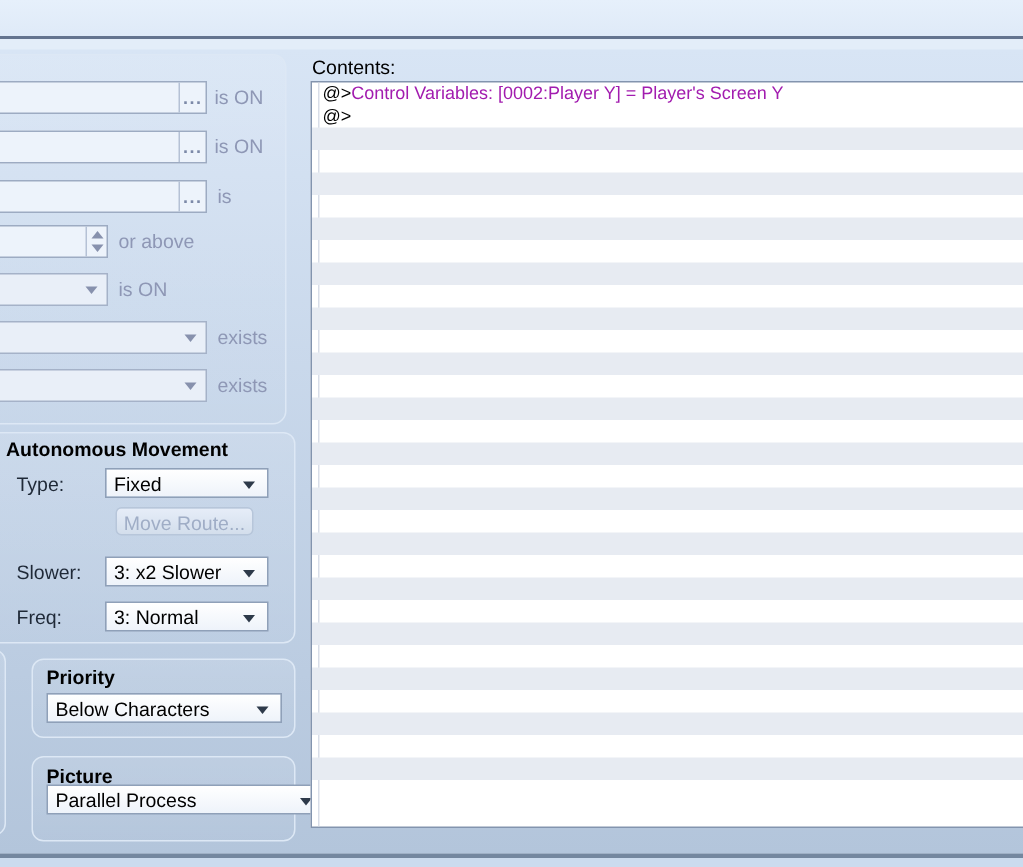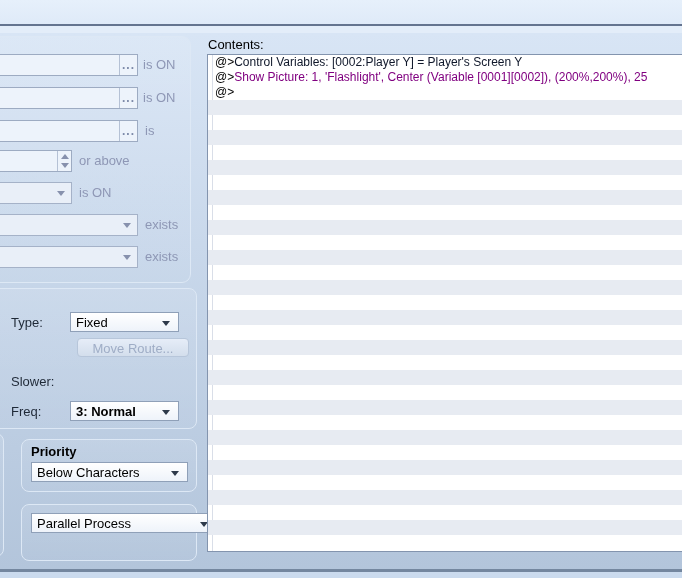--- a/index.html
+++ b/index.html
@@ -99,58 +99,62 @@
 
     <div class="cond-label" style="left:143px; top:24px;">is ON</div>
     <div class="cond-label" style="left:143px; top:57px;">is ON</div>
     <div class="cond-label" style="left:145px; top:90px;">is</div>
     <div class="cond-label" style="left:79px; top:120px;">or above</div>
     <div class="cond-label" style="left:79px; top:152px;">is ON</div>
     <div class="cond-label" style="left:145px; top:184px;">exists</div>
     <div class="cond-label" style="left:145px; top:216px;">exists</div>
 
     <div class="gbox" style="left:-40px; top:255px; width:237px; height:141px; border-radius:8px;">
+      <div class="gtitle" style="left:43px; top:3px;">Autonomous Movement</div>
       <div class="glabel" style="left:50px; top:26px;">Type:</div>
       <div class="select" style="left:109px; top:23px; width:109px; height:20px;">
         <span>Fixed</span>
         <div class="tri"></div>
       </div>
-      <div class="btn-disabled" style="left:116px; top:49px; width:112px; height:19px;">Move Route...</div>
+      <div class="btn-disabled" style="left:116px; top:49px; width:92px; height:19px;">Move Route...</div>
       <div class="glabel" style="left:50px; top:85px;">Slower:</div>
+      <div class="select" style="left:109px; top:82px; width:109px; height:20px;">
+        <span>3: x2 Slower</span>
+        <div class="tri"></div>
+      </div>
       <div class="glabel" style="left:50px; top:115px;">Freq:</div>
-      <div class="select" style="left:109px; top:112px; width:109px; height:20px;font-weight:bold;">
+      <div class="select" style="left:109px; top:112px; width:109px; height:20px;">
         <span>3: Normal</span>
         <div class="tri"></div>
       </div>
     </div>
 
     <div class="gbox" style="left:-120px; top:400px; width:124px; height:124px; border-radius:8px;"></div>
 
     <div class="gbox" style="left:21px; top:406px; width:176px; height:53px; border-radius:8px;">
       <div class="gtitle" style="left:9px; top:4px;">Priority</div>
       <div class="select" style="left:9px; top:22px; width:157px; height:20px;">
         <span>Below Characters</span>
         <div class="tri"></div>
       </div>
     </div>
 
     <div class="gbox" style="left:21px; top:471px; width:176px; height:57px; border-radius:8px;">
       <div class="gtitle" style="left:9px; top:5px;">Picture</div>
-      <div class="select" style="left:9px; top:8px; width:186px; height:20px;">
+      <div class="select" style="left:9px; top:18px; width:186px; height:20px;">
         <span>Parallel Process</span>
         <div class="tri"></div>
       </div>
     </div>
 
     <div class="contents-label">Contents:</div>
     <div class="contents-list">
       <div class="guide-line"></div>
       <div id="rows">
-          <div class="crow"><span>@&gt;</span><span class="cmd" style="color: #0f172a;">Control Variables: [0002:Player Y] = Player's Screen Y</span></div>
-          <div class="crow"><span>@&gt;</span><span class="cmd" style="color: rgb(128, 0, 128);">Show Picture: 1, 'Flashlight', Center (Variable [0001][0002]), (200%,200%), 25</span></div>
+          <div class="crow"><span>@&gt;</span><span class="cmd" style="color: #a21caf;">Control Variables: [0002:Player Y] = Player's Screen Y</span></div>
           <div class="crow"><span>@&gt;</span><span class="cmd" style="color: rgb(0, 0, 0);"></span></div>
           <div class="crow alt"></div>
           <div class="crow"></div>
           <div class="crow alt"></div>
           <div class="crow"></div>
           <div class="crow alt"></div>
           <div class="crow"></div>
           <div class="crow alt"></div>
           <div class="crow"></div>
           <div class="crow alt"></div>

